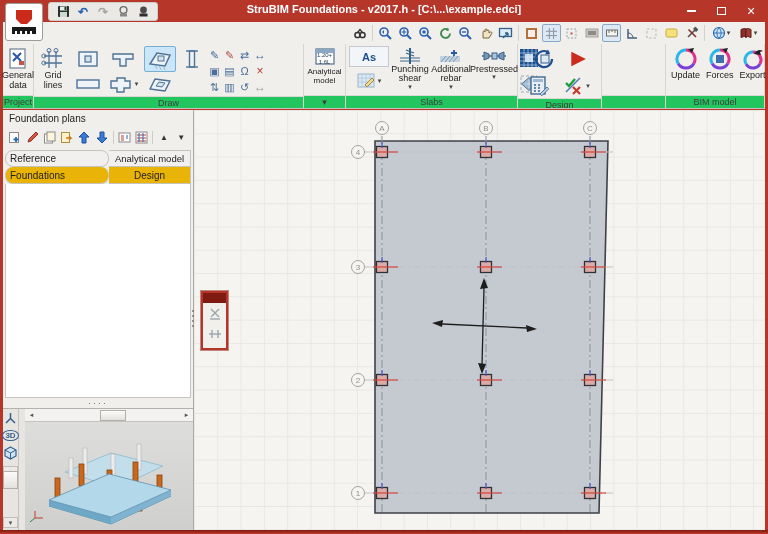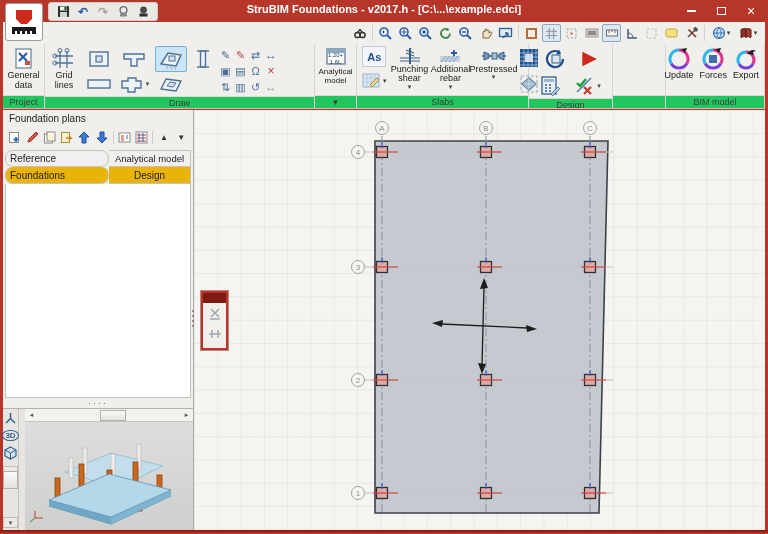--- a/index.html
+++ b/index.html
@@ -263,21 +263,21 @@
       <svg width="14" height="13" viewBox="0 0 14 13">
           <path d="M2,2.5 q5,-2 5,0 v8 q0,-2 -5,0 z" fill="#8a2f2a" stroke="#5e1d19"></path>
           <path d="M12,2.5 q-5,-2 -5,0 v8 q0,-2 5,0 z" fill="#a33c32" stroke="#5e1d19"></path>
         </svg>
       <span class="caret">▾</span>
     </div>
   </div>
 
   <div class="ribbon">
 
-    <div class="rgroup" style="width:42px;">
+    <div class="rgroup" style="width:31px;">
       <div class="rg-body" style="justify-content:center;">
         <div class="bigbtn">
           <svg width="24" height="24" viewBox="0 0 24 24">
             <rect x="4" y="2" width="15" height="19" fill="#fdfdfb" stroke="#6b7f93" stroke-width="1.2"></rect>
             <path d="M7,6 l8,8 M15,6 l-8,8" stroke="#2458a8" stroke-width="2"></path>
             <rect x="13" y="14" width="5" height="4" fill="#c2544a"></rect>
           </svg>
           <span>General data</span>
         </div>
       </div>
@@ -372,21 +372,21 @@
           <span style="font-size:6px;color:#26435f;">1.6L</span>
           <span style="margin-top:3px;">Analytical model</span>
         </div>
       </div>
       <div class="rg-label">▾</div>
     </div>
 
     <div class="rgroup" style="width:172px;">
       <div class="rg-body">
         <div style="display:flex;flex-direction:column;gap:3px;align-items:center;">
-          <div class="toolbtn" style="width:24px;height:21px;border:1px solid #c4c9ce;background:#f2f6fa;">
+          <div class="toolbtn" style="width:40px;height:21px;border:1px solid #c4c9ce;background:#f2f6fa;">
             <span style="color:#1d4f8f;font-weight:bold;font-size:11px;">As</span>
           </div>
           <div class="toolbtn">
             <svg width="20" height="17" viewBox="0 0 20 17">
                 <rect x="1" y="2" width="16" height="13" fill="#dce8f2" stroke="#9ab4cc"></rect>
                 <path d="M1,6 h16 M1,10 h16 M5,2 v13 M9,2 v13 M13,2 v13" stroke="#aec6da" stroke-width="0.8"></path>
                 <path d="M8,13 l7,-7 l2,2 l-7,7 z" fill="#f5d98a" stroke="#8d7434" stroke-width="0.8"></path>
               </svg>
             <span class="caret">▾</span>
           </div>
@@ -471,21 +471,21 @@
       </div>
       <div class="rg-label">Design</div>
     </div>
 
     <div class="rspacer">
       <div style="flex:1;"></div>
       <div class="rg-label"></div>
     </div>
 
     <div class="rgroup" style="width:100px;border-left:1px solid #d8d5d1;">
-      <div class="rg-body" style="justify-content:flex-end;">
+      <div class="rg-body" style="justify-content:flex-start;">
         <div class="bigbtn">
           <svg width="24" height="24" viewBox="0 0 24 24">
             <path d="M12,3 a9,9 0 0 1 7.8,13.5" fill="none" stroke="#e0318f" stroke-width="3"></path>
             <path d="M19.8,16.5 a9,9 0 0 1 -15.6,0" fill="none" stroke="#7a3fd6" stroke-width="3"></path>
             <path d="M4.2,16.5 A9,9 0 0 1 12,3" fill="none" stroke="#29b6e8" stroke-width="3"></path>
             <path d="M14,2 l6,-1 l-2,5 z" fill="#222"></path>
           </svg>
           <span>Update</span>
         </div>
         <div class="bigbtn">

